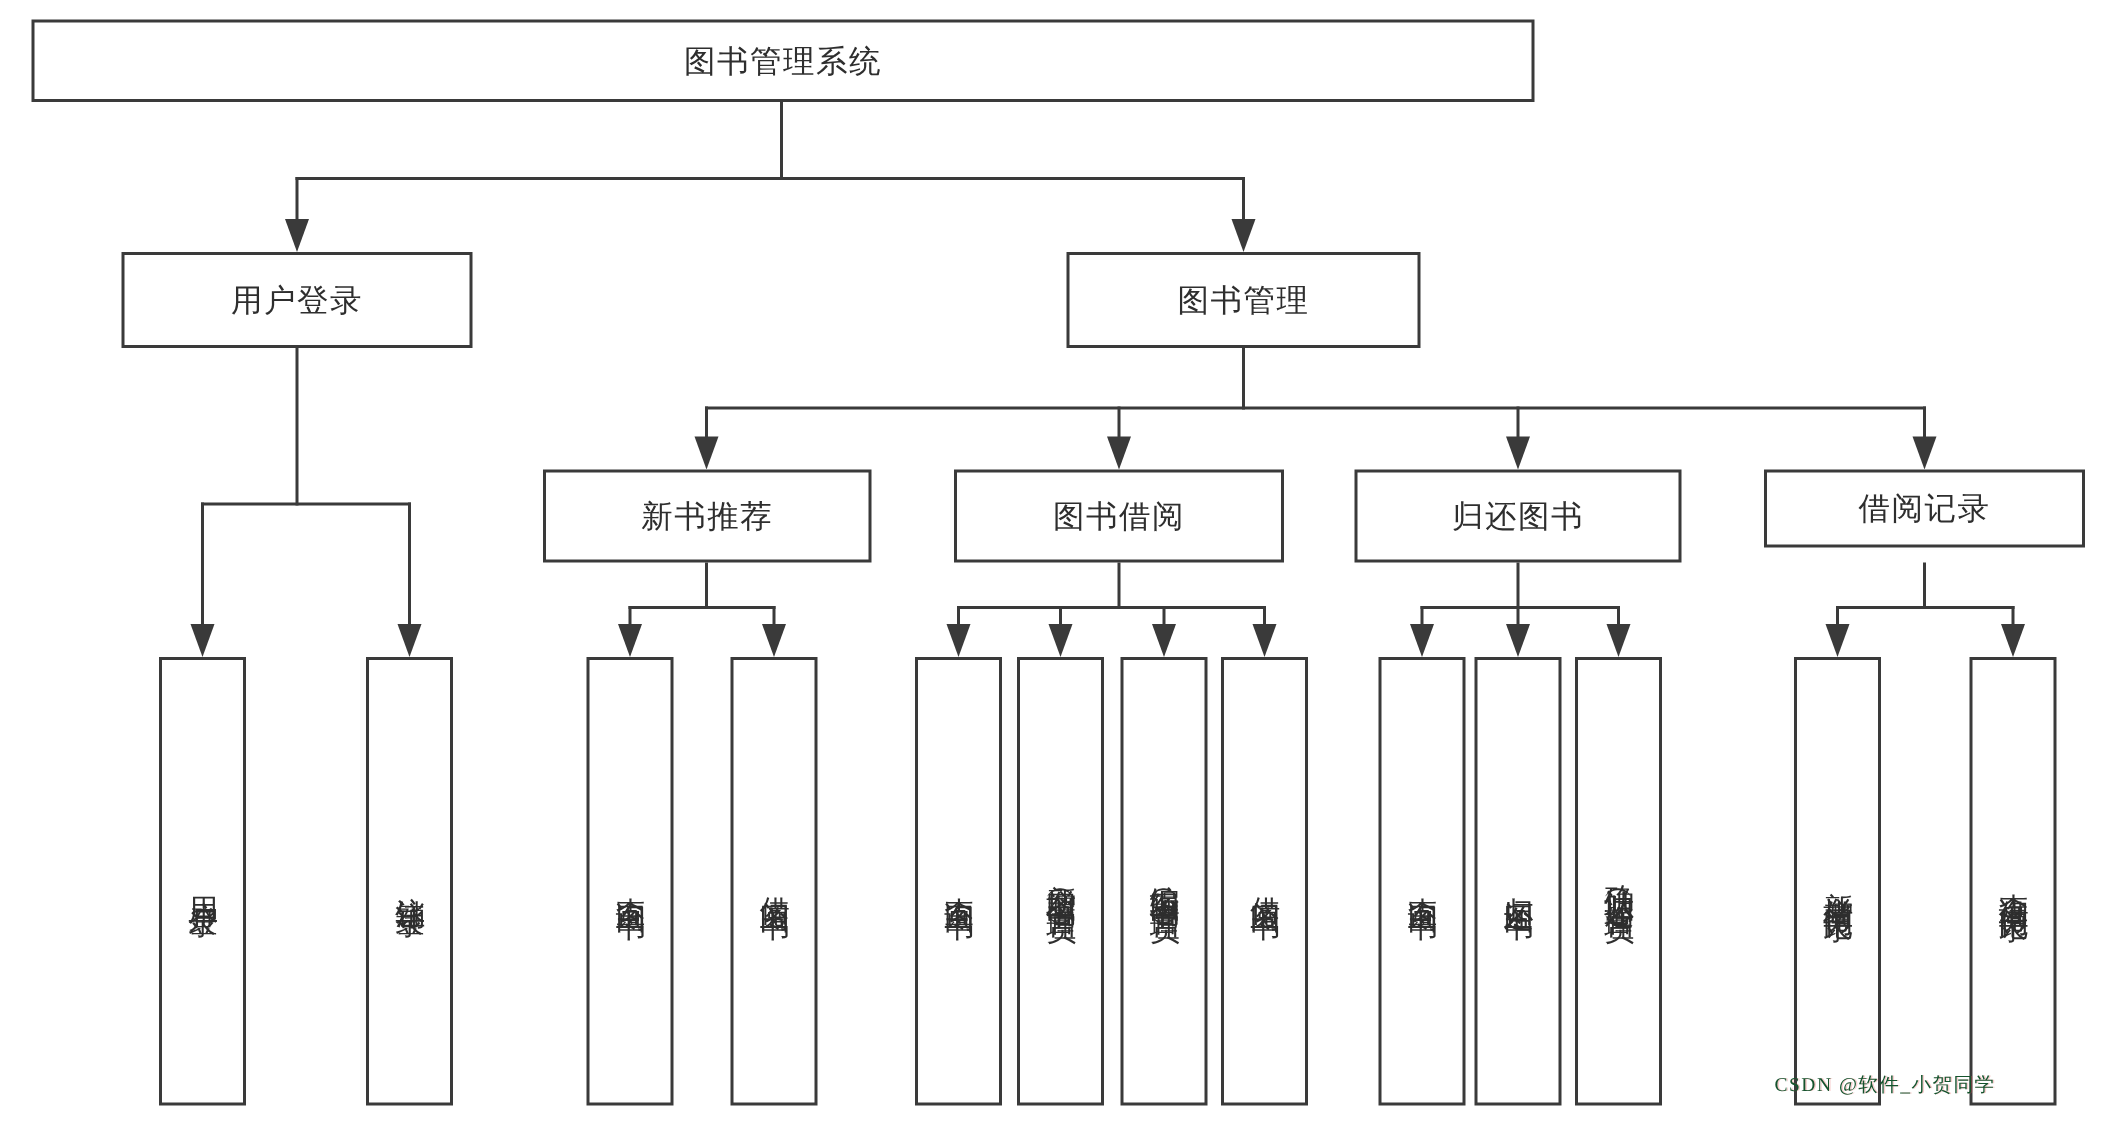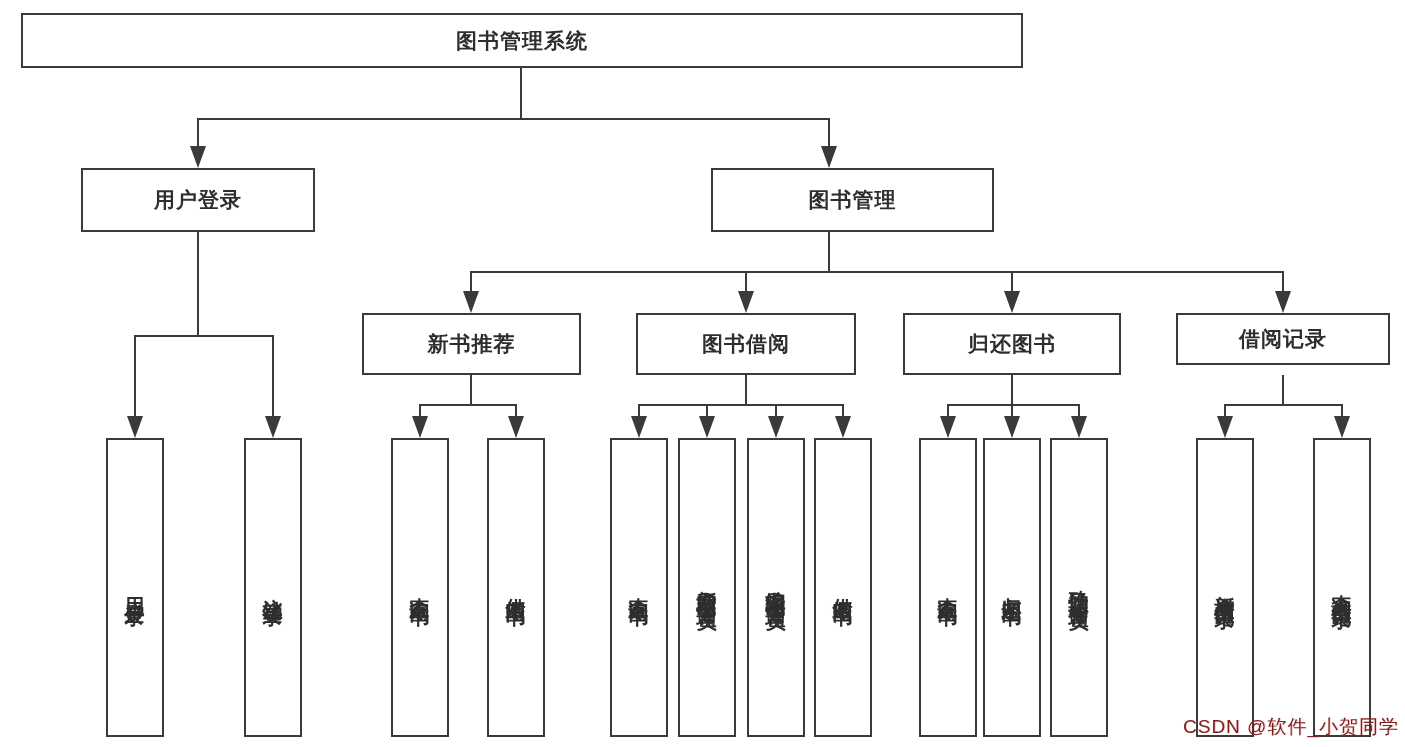--- a/index.html
+++ b/index.html
@@ -18,21 +18,20 @@
   
   .nb{
     position:absolute;
     box-sizing:border-box;
     background:#ffffff;
     border:2px solid var(--ln);
     display:flex;align-items:center;justify-content:center;
     font-size:21px;
     letter-spacing:1px;
     color:var(--txt);
-    font-weight:bold;
   }
   .leaf{
     writing-mode:vertical-rl;
     text-orientation:mixed;
     font-size:20px;
     line-height:1;
     letter-spacing:3px;
   }
   
   .vl{position:absolute;width:2px;background:var(--ln);}
@@ -40,43 +39,44 @@
   
   .ar{
     position:absolute;width:0;height:0;
     border-left:8px solid transparent;
     border-right:8px solid transparent;
     border-top:22px solid var(--ln);
   }
   .watermark{
     position:absolute;
     left:1183px;top:714px;
-    font-size:19px;
-    color:#7f1d1d;
+    font-size:13px;
+    color:#14532d;
     letter-spacing:1px;
     text-shadow:1px 0 0 rgba(230,90,90,0.30);
     white-space:nowrap;
+    font-family:Liberation Serif, serif;
   }
 </style>
 </head>
 <body>
 
 <div class="stage">
 
   <div class="nb" style="left:21px;top:13px;width:1002px;height:55px;">图书管理系统</div>
 
   <div class="vl" style="left:520px;top:68px;height:51px;"></div>
   <div class="hl" style="left:197px;top:118px;width:633px;"></div>
   <div class="vl" style="left:197px;top:118px;height:32px;"></div>
   <div class="ar" style="left:190px;top:146px;"></div>
   <div class="vl" style="left:828px;top:118px;height:32px;"></div>
   <div class="ar" style="left:821px;top:146px;"></div>
 
   <div class="nb" style="left:81px;top:168px;width:234px;height:64px;">用户登录</div>
-  <div class="nb" style="left:711px;top:168px;width:283px;height:64px;">图书管理</div>
+  <div class="nb" style="left:711px;top:168px;width:236px;height:64px;">图书管理</div>
 
   <div class="vl" style="left:197px;top:232px;height:105px;"></div>
   <div class="hl" style="left:134px;top:335px;width:140px;"></div>
   <div class="vl" style="left:134px;top:335px;height:85px;"></div>
   <div class="ar" style="left:127px;top:416px;"></div>
   <div class="vl" style="left:272px;top:335px;height:85px;"></div>
   <div class="ar" style="left:265px;top:416px;"></div>
 
   <div class="vl" style="left:828px;top:232px;height:41px;"></div>
   <div class="hl" style="left:470px;top:271px;width:814px;"></div>

